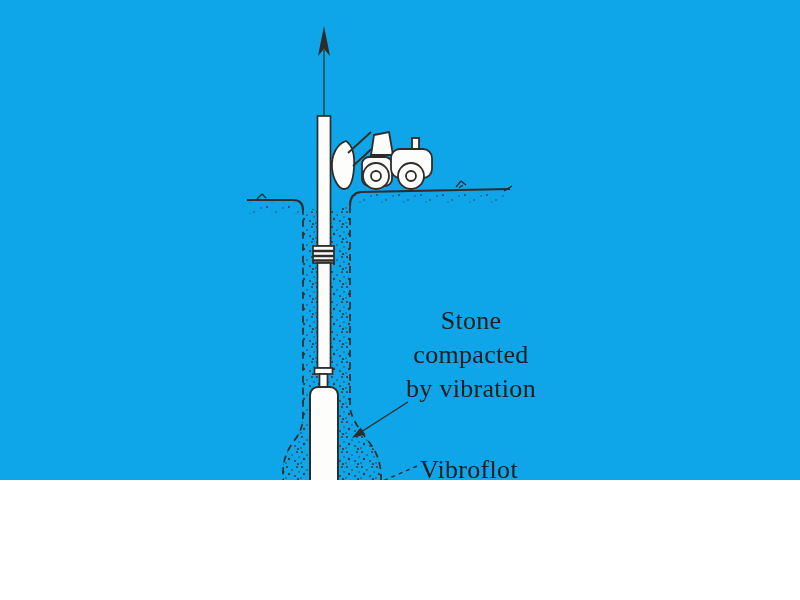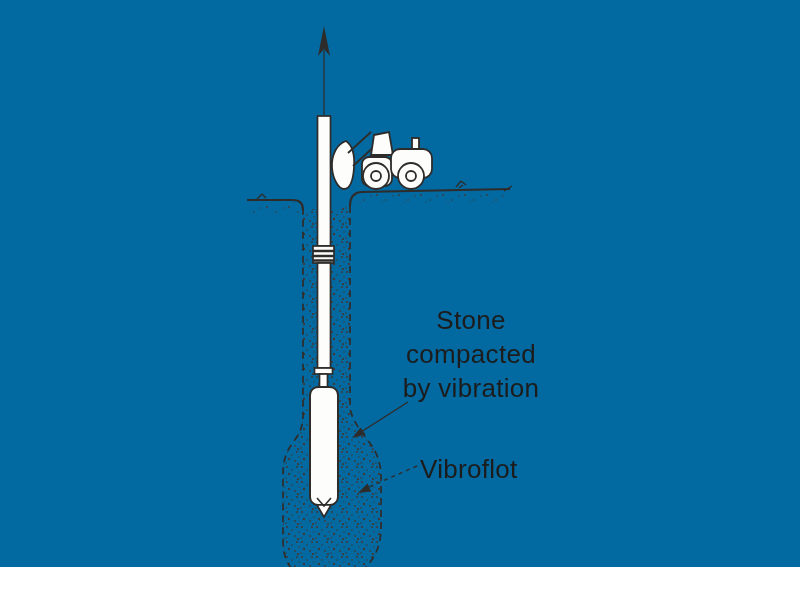--- a/index.html
+++ b/index.html
@@ -1,18 +1,18 @@
 <!DOCTYPE html>
 <html><head>
 <meta charset="utf-8">
 <style>
   html,body{margin:0;padding:0;background:#ffffff;}
   .stage{
-    position:relative;width:800px;height:567px;background:#0369a1;
-    font-family:Liberation Sans, sans-serif;overflow:hidden;
+    position:relative;width:800px;height:480px;background:#0ea5e9;
+    font-family:Liberation Serif, serif;overflow:hidden;
   }
   .stage svg{position:absolute;inset:0;}
   .ink{stroke:#2e2c2a;fill:none;}
   .white-fill{fill:#fdfdfc;stroke:#2e2c2a;}
   .solid-fill{fill:#2e2c2a;stroke:none;}
   text.label{fill:#1c1c1c;font-size:26px;letter-spacing:0.3px;}
   text.centered{text-anchor:middle;}
 </style>
 </head>
 <body>

